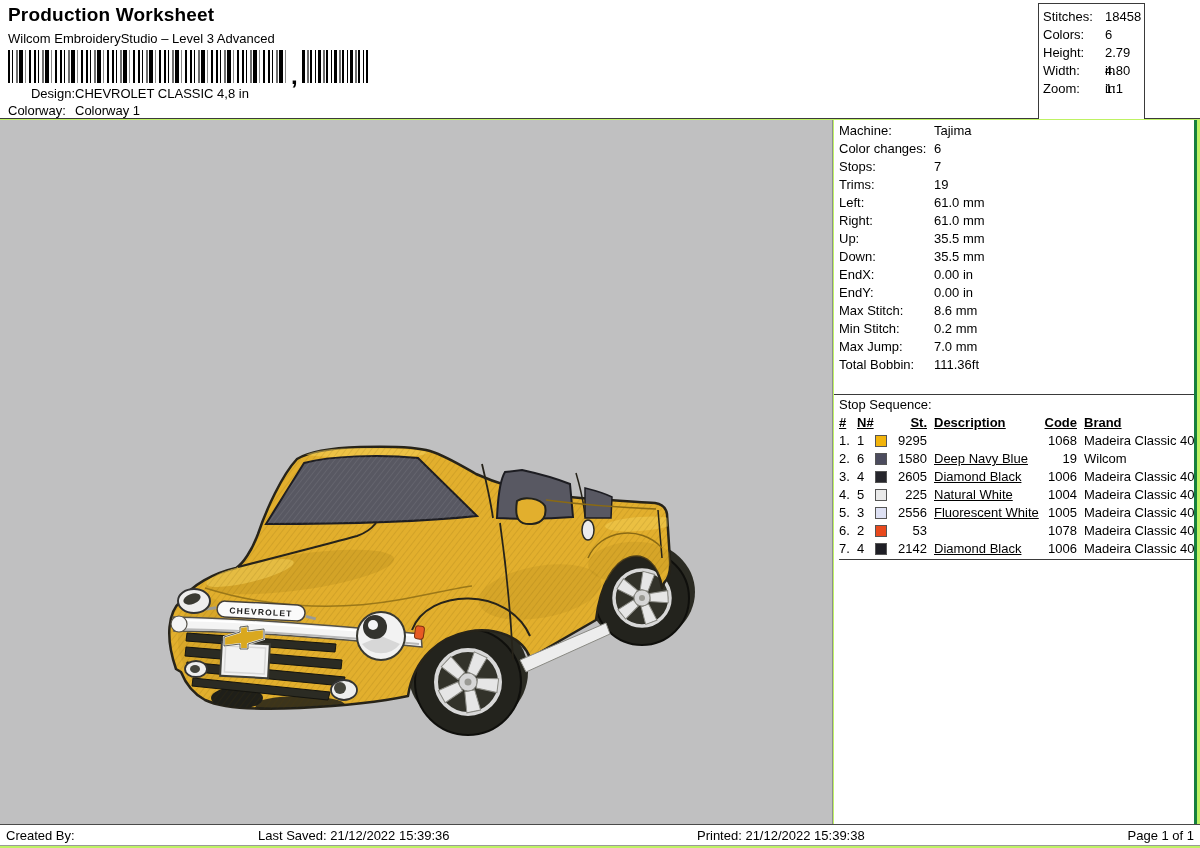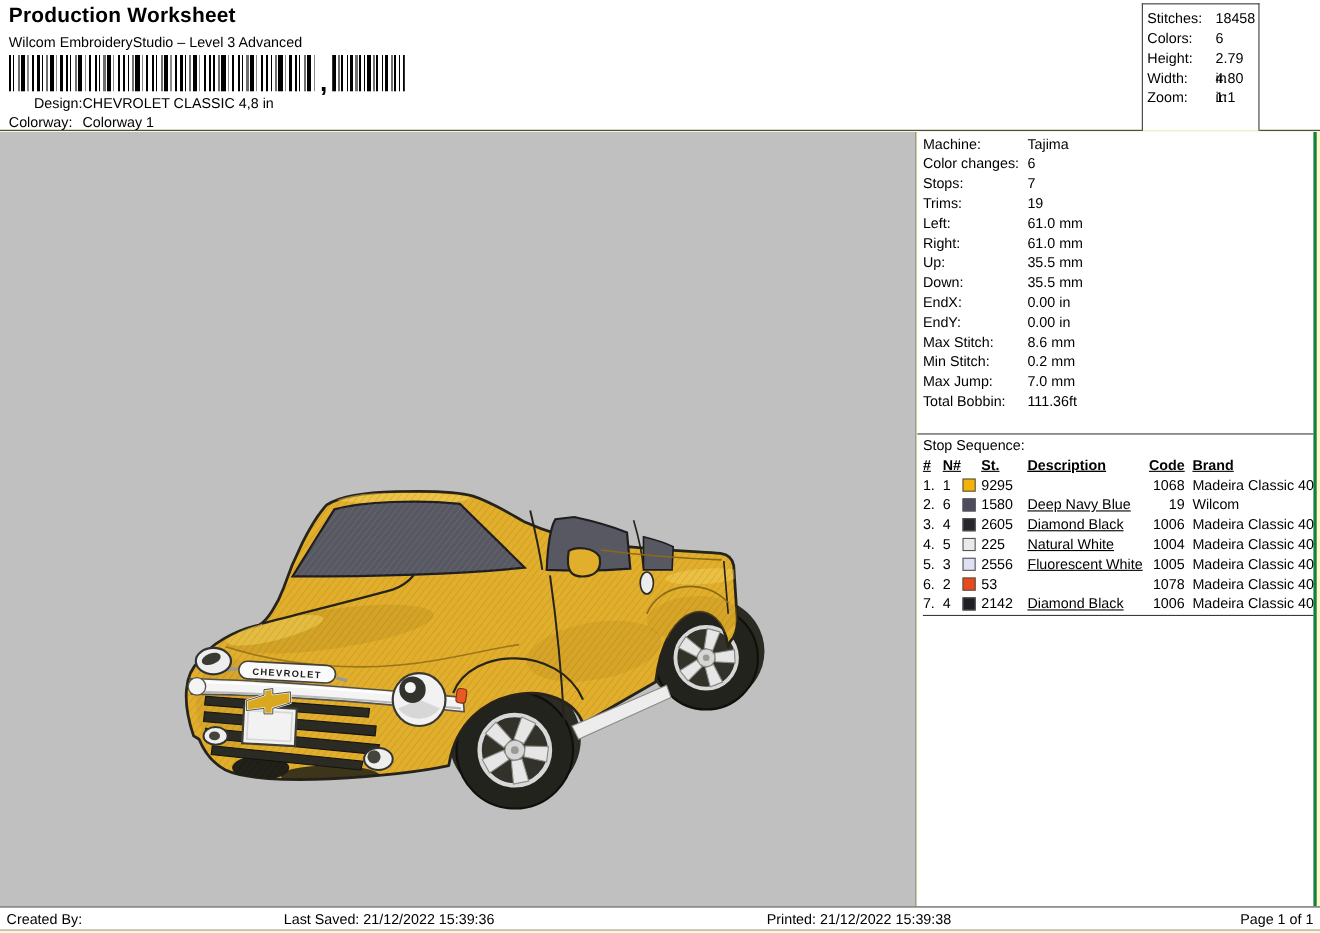--- a/index.html
+++ b/index.html
@@ -1,17 +1,17 @@
 <!DOCTYPE html>
 <html><head>
 <meta charset="utf-8">
 <style>
   * { box-sizing: border-box; margin: 0; padding: 0; }
   html,body { width:1200px; height:848px; background:#fff; font-family:"Liberation Sans", sans-serif; color:#000; }
-  .sheet { position:relative; width:1200px; height:848px; background:#fef9c3; overflow:hidden; }
+  .sheet { position:relative; width:1200px; height:848px; background:#bef264; overflow:hidden; }
 
   
   .hdr { position:absolute; left:0; top:0; width:1200px; height:119px; background:#fff; border-bottom:1px solid #3a3a3a; }
   .title { position:absolute; left:8px; top:4px; font-size:19px; font-weight:bold; letter-spacing:.2px; }
   .subtitle { position:absolute; left:8px; top:31px; font-size:13px; }
   .barcode-wrap { position:absolute; left:8px; top:50px; height:33px; display:flex; align-items:flex-end; }
   .bars1 { width:281px; height:33px; background:
       repeating-linear-gradient(90deg,#000 0 2px,#fff 2px 4px,#000 4px 5px,#fff 5px 8px,#6e6e6e 8px 10px,#fff 10px 11px,#000 11px 15px,#fff 15px 17px,#8a8a8a 17px 18px,#fff 18px 21px,#000 21px 23px,#fff 23px 26px); }
   .bars2 { width:66px; height:33px; margin-left:4px; background:
       repeating-linear-gradient(90deg,#000 0 3px,#fff 3px 5px,#6e6e6e 5px 7px,#fff 7px 8px,#000 8px 10px,#fff 10px 13px,#000 13px 14px,#fff 14px 16px); }
@@ -34,21 +34,21 @@
   .ilabel { width:95px; flex:none; }
   .stop-sec { border-top:1px solid #3a3a3a; margin-top:20px; padding:1px 0 0 5px; }
   .stop-title { height:18px; line-height:18px; }
   .srow { display:flex; height:18px; line-height:18px; align-items:center; }
   .srow.hd { font-weight:bold; }
   .srow.hd .u { text-decoration:underline; }
   .c-num { width:18px; flex:none; }
   .c-n   { width:18px; flex:none; }
   .c-swc { width:17px; flex:none; }
   .sw { display:inline-block; width:12px; height:12px; border:1px solid #555; vertical-align:middle; margin-top:-2px; }
-  .c-st  { width:35px; flex:none; }
+  .c-st  { width:35px; flex:none; text-align:right; }
   .c-desc{ width:112px; flex:none; padding-left:7px; white-space:nowrap;text-decoration:underline; }
   .c-code{ width:38px; flex:none; text-align:right; }
   .c-brand{ flex:1; padding-left:7px; white-space:nowrap; }
   .stop-end { border-bottom:1px solid #3a3a3a; height:2px; }
 
   
   .ftr { position:absolute; left:0; top:824px; width:1200px; height:22px; background:#fff; border-top:1px solid #4a4a4a; border-bottom:1px solid #9a9a9a; font-size:13px; }
   .ftr span { position:absolute; top:3px; }
   .f-created { left:6px; } .f-saved { left:258px; } .f-printed { left:697px; } .f-page { right:6px; }
 </style>

